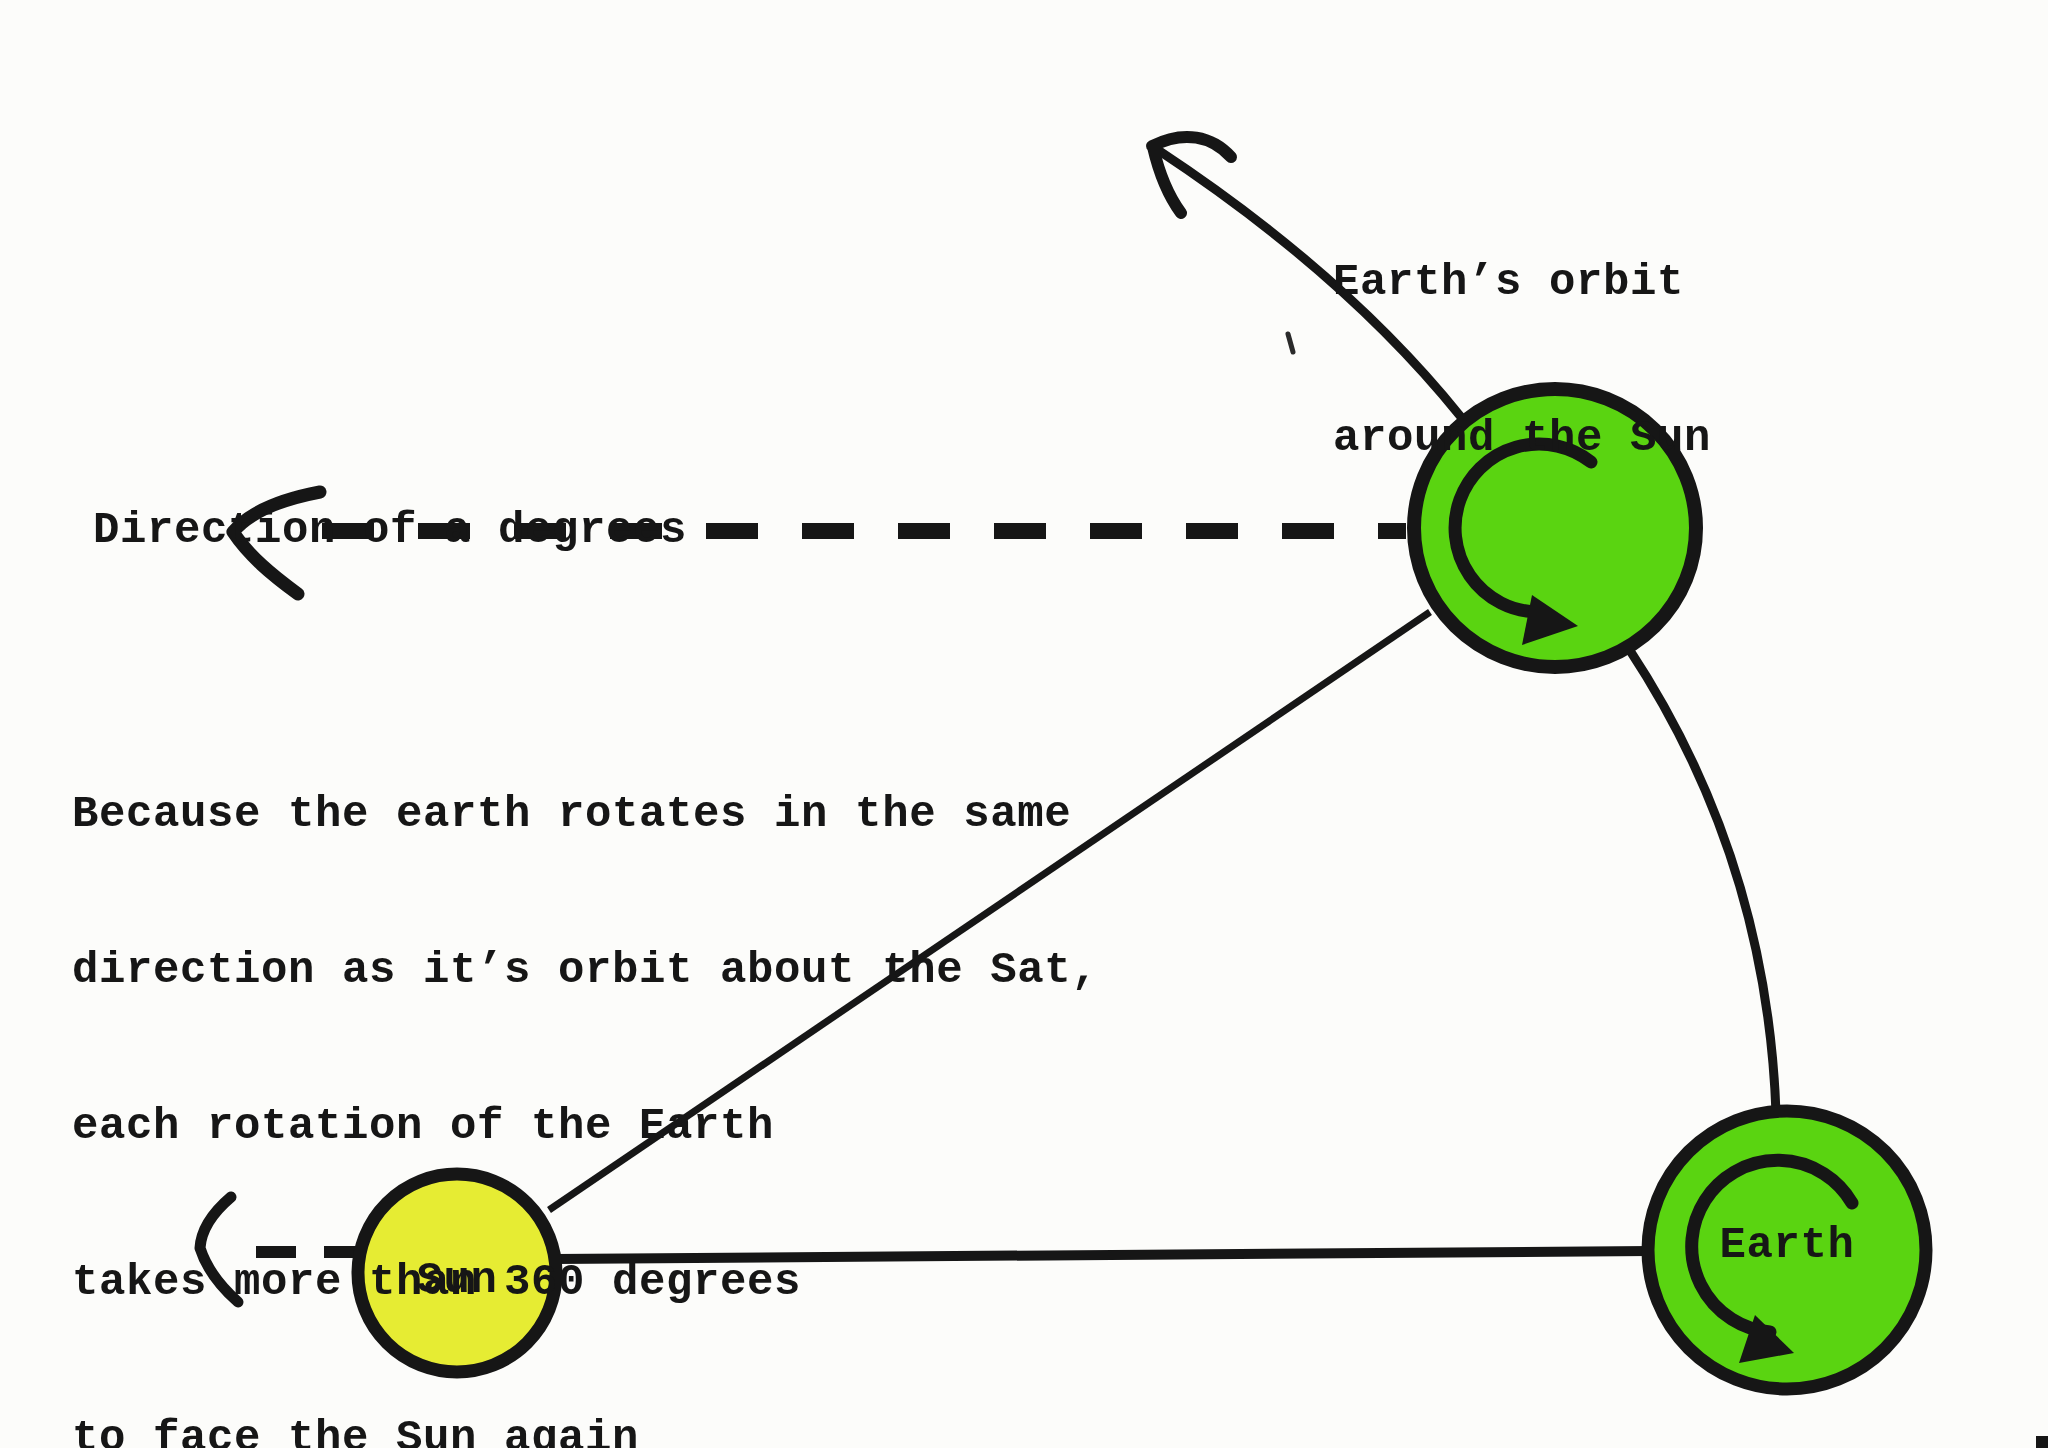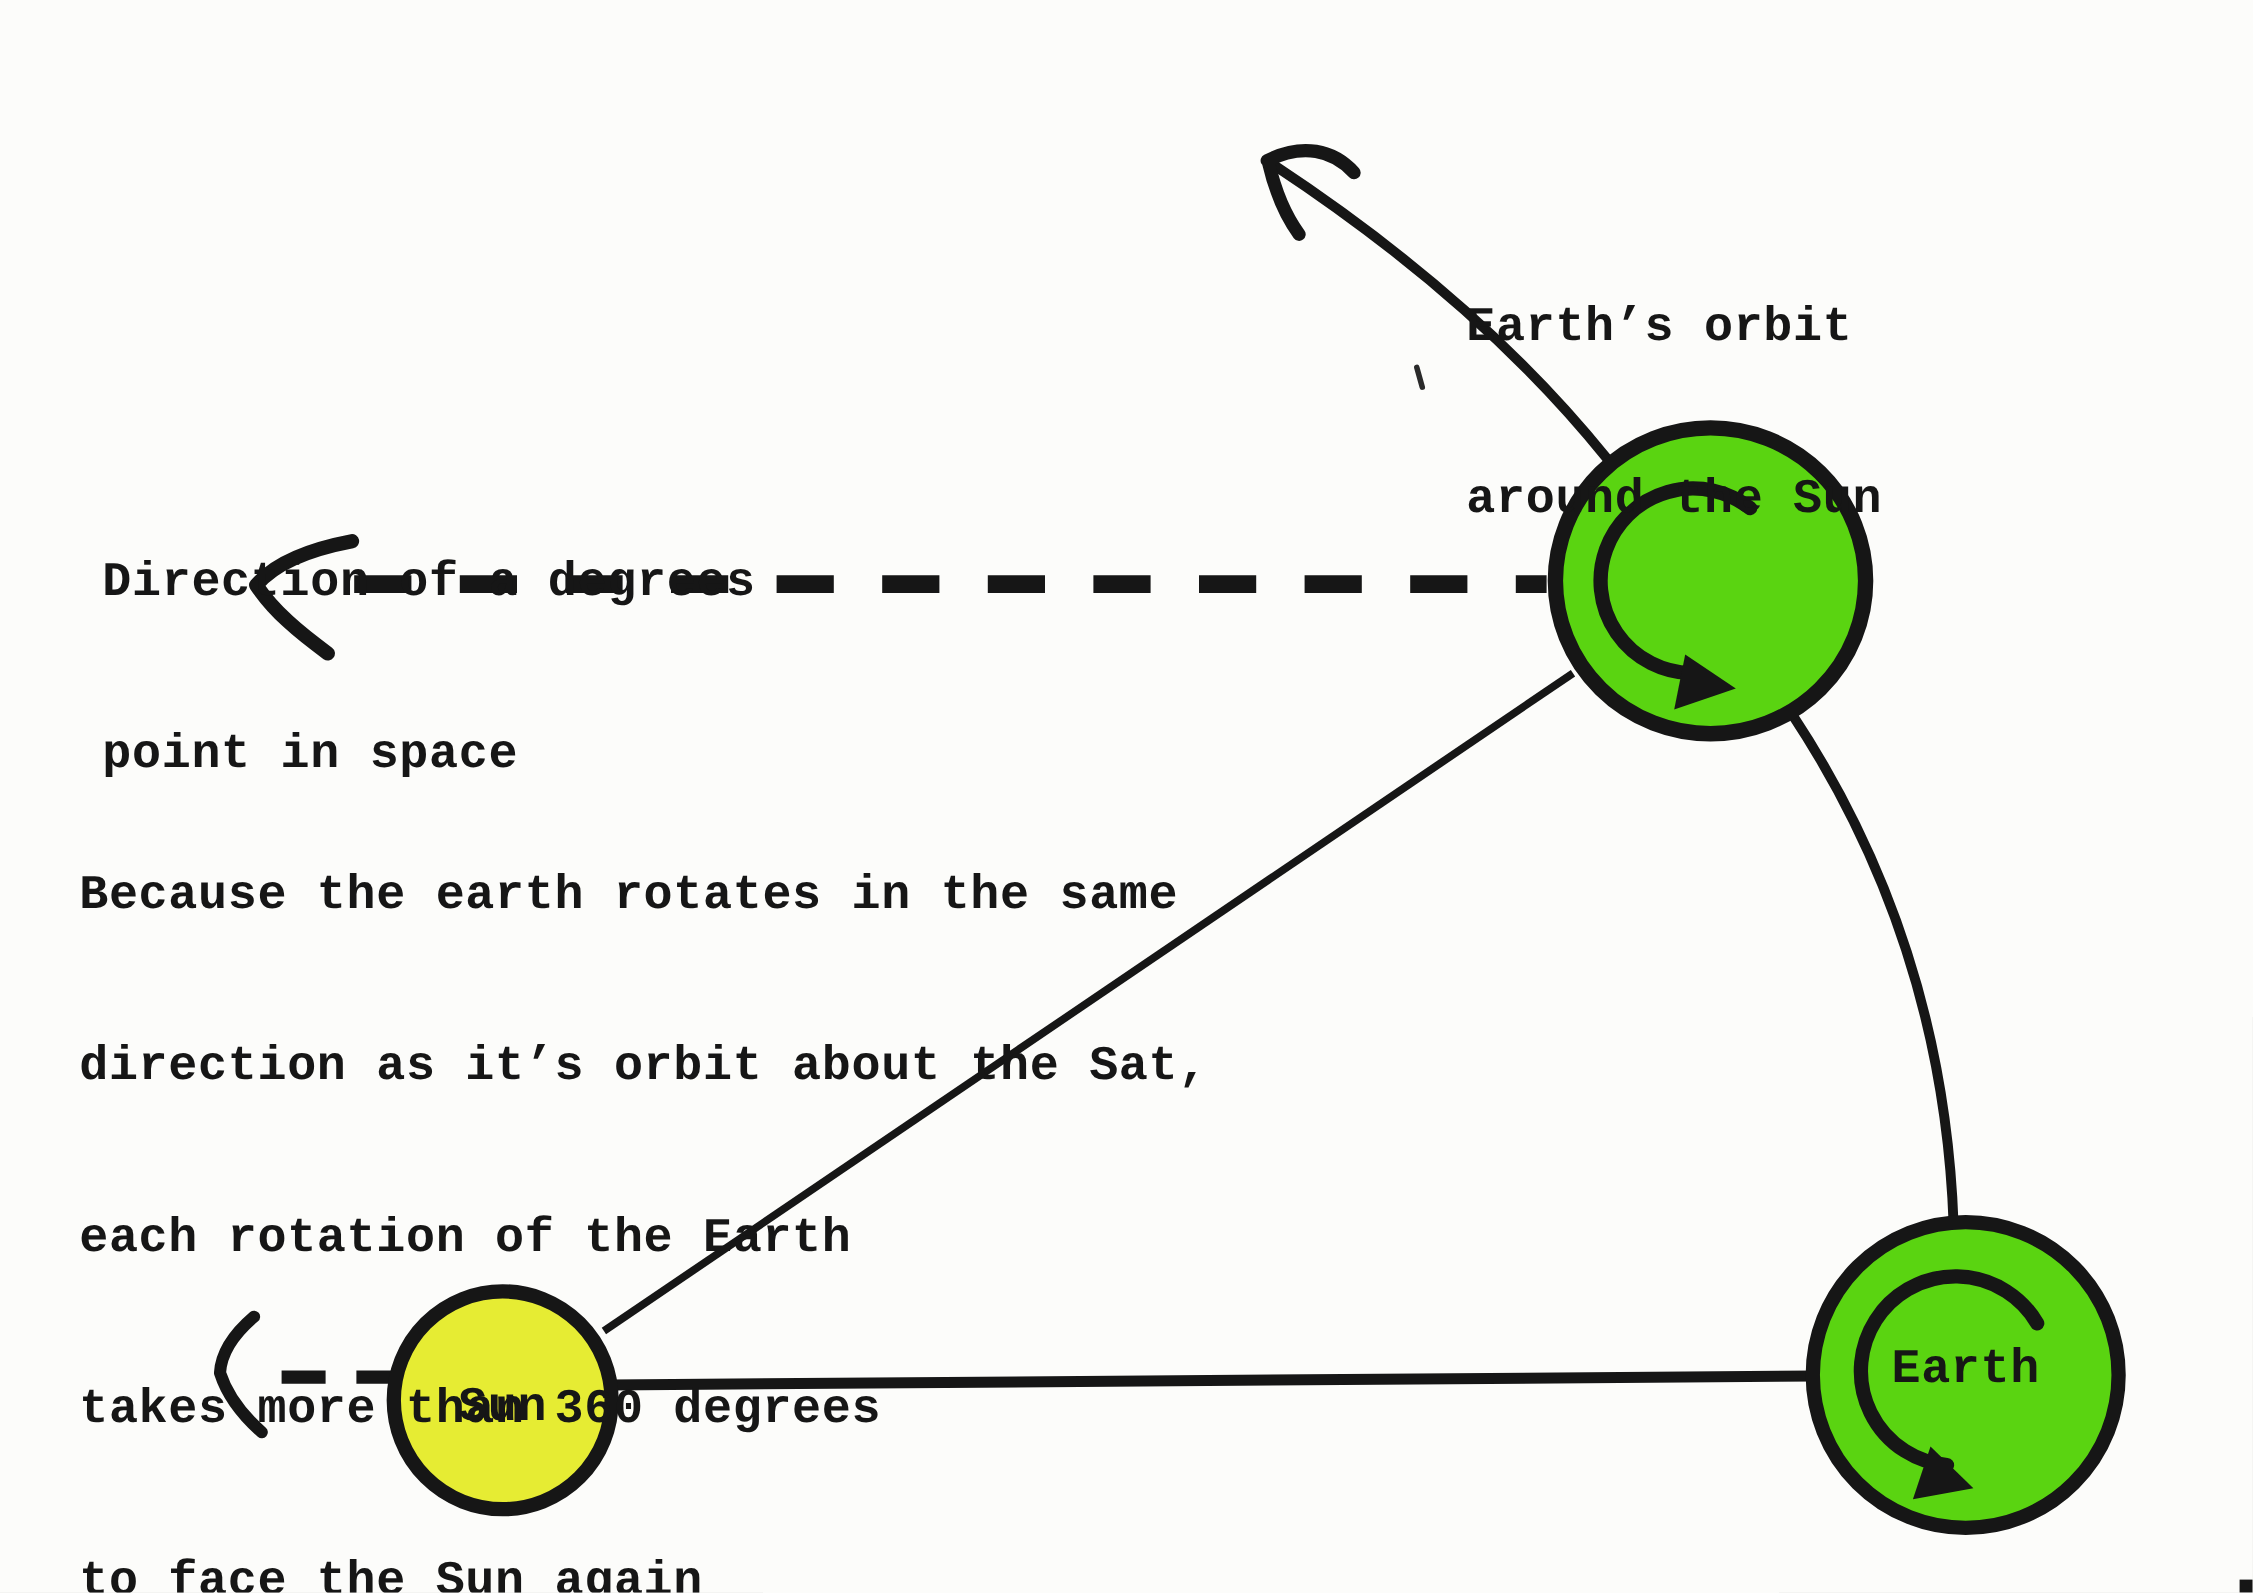--- a/index.html
+++ b/index.html
@@ -53,28 +53,27 @@
     <circle cx="1787" cy="1250" r="139" stroke="#161616" stroke-width="13" fill="#5ad411"></circle>
     <path class="stroke-only round" stroke-width="13" d="M 1852 1203 A 86 86 0 1 0 1770 1332"></path>
     <polygon points="1794,1353 1755,1315 1739,1363" fill="#161616"></polygon>
 
     <circle cx="457" cy="1273" r="99" stroke="#161616" stroke-width="13" fill="#e6ec33"></circle>
 
     <line x1="1288" y1="334" x2="1293" y2="352" stroke="#2a2a2a" stroke-width="5" stroke-linecap="round"></line>
     <rect x="2036" y="1436" width="12" height="12" fill="#161616"></rect>
   </svg>
 
-  <div class="txt" style="left:1333px;top:168px;">
+  <div class="txt" style="left:1333px;top:152px;">
     <div>Earth’s orbit</div>
     <div>around the Sun</div>
   </div>
 
   <div class="txt" style="left:93px;top:400px;">
     <div>Direction of a degrees</div>
-    <div>point in space</div>
   </div>
 
   <div class="txt" style="left:72px;top:684px;">
     <div>Because the earth rotates in the same</div>
     <div>direction as it’s orbit about the Sat,</div>
     <div>each rotation of the Earth</div>
     <div>takes more than 360 degrees</div>
     <div>to face the Sun again</div>
   </div>
 

